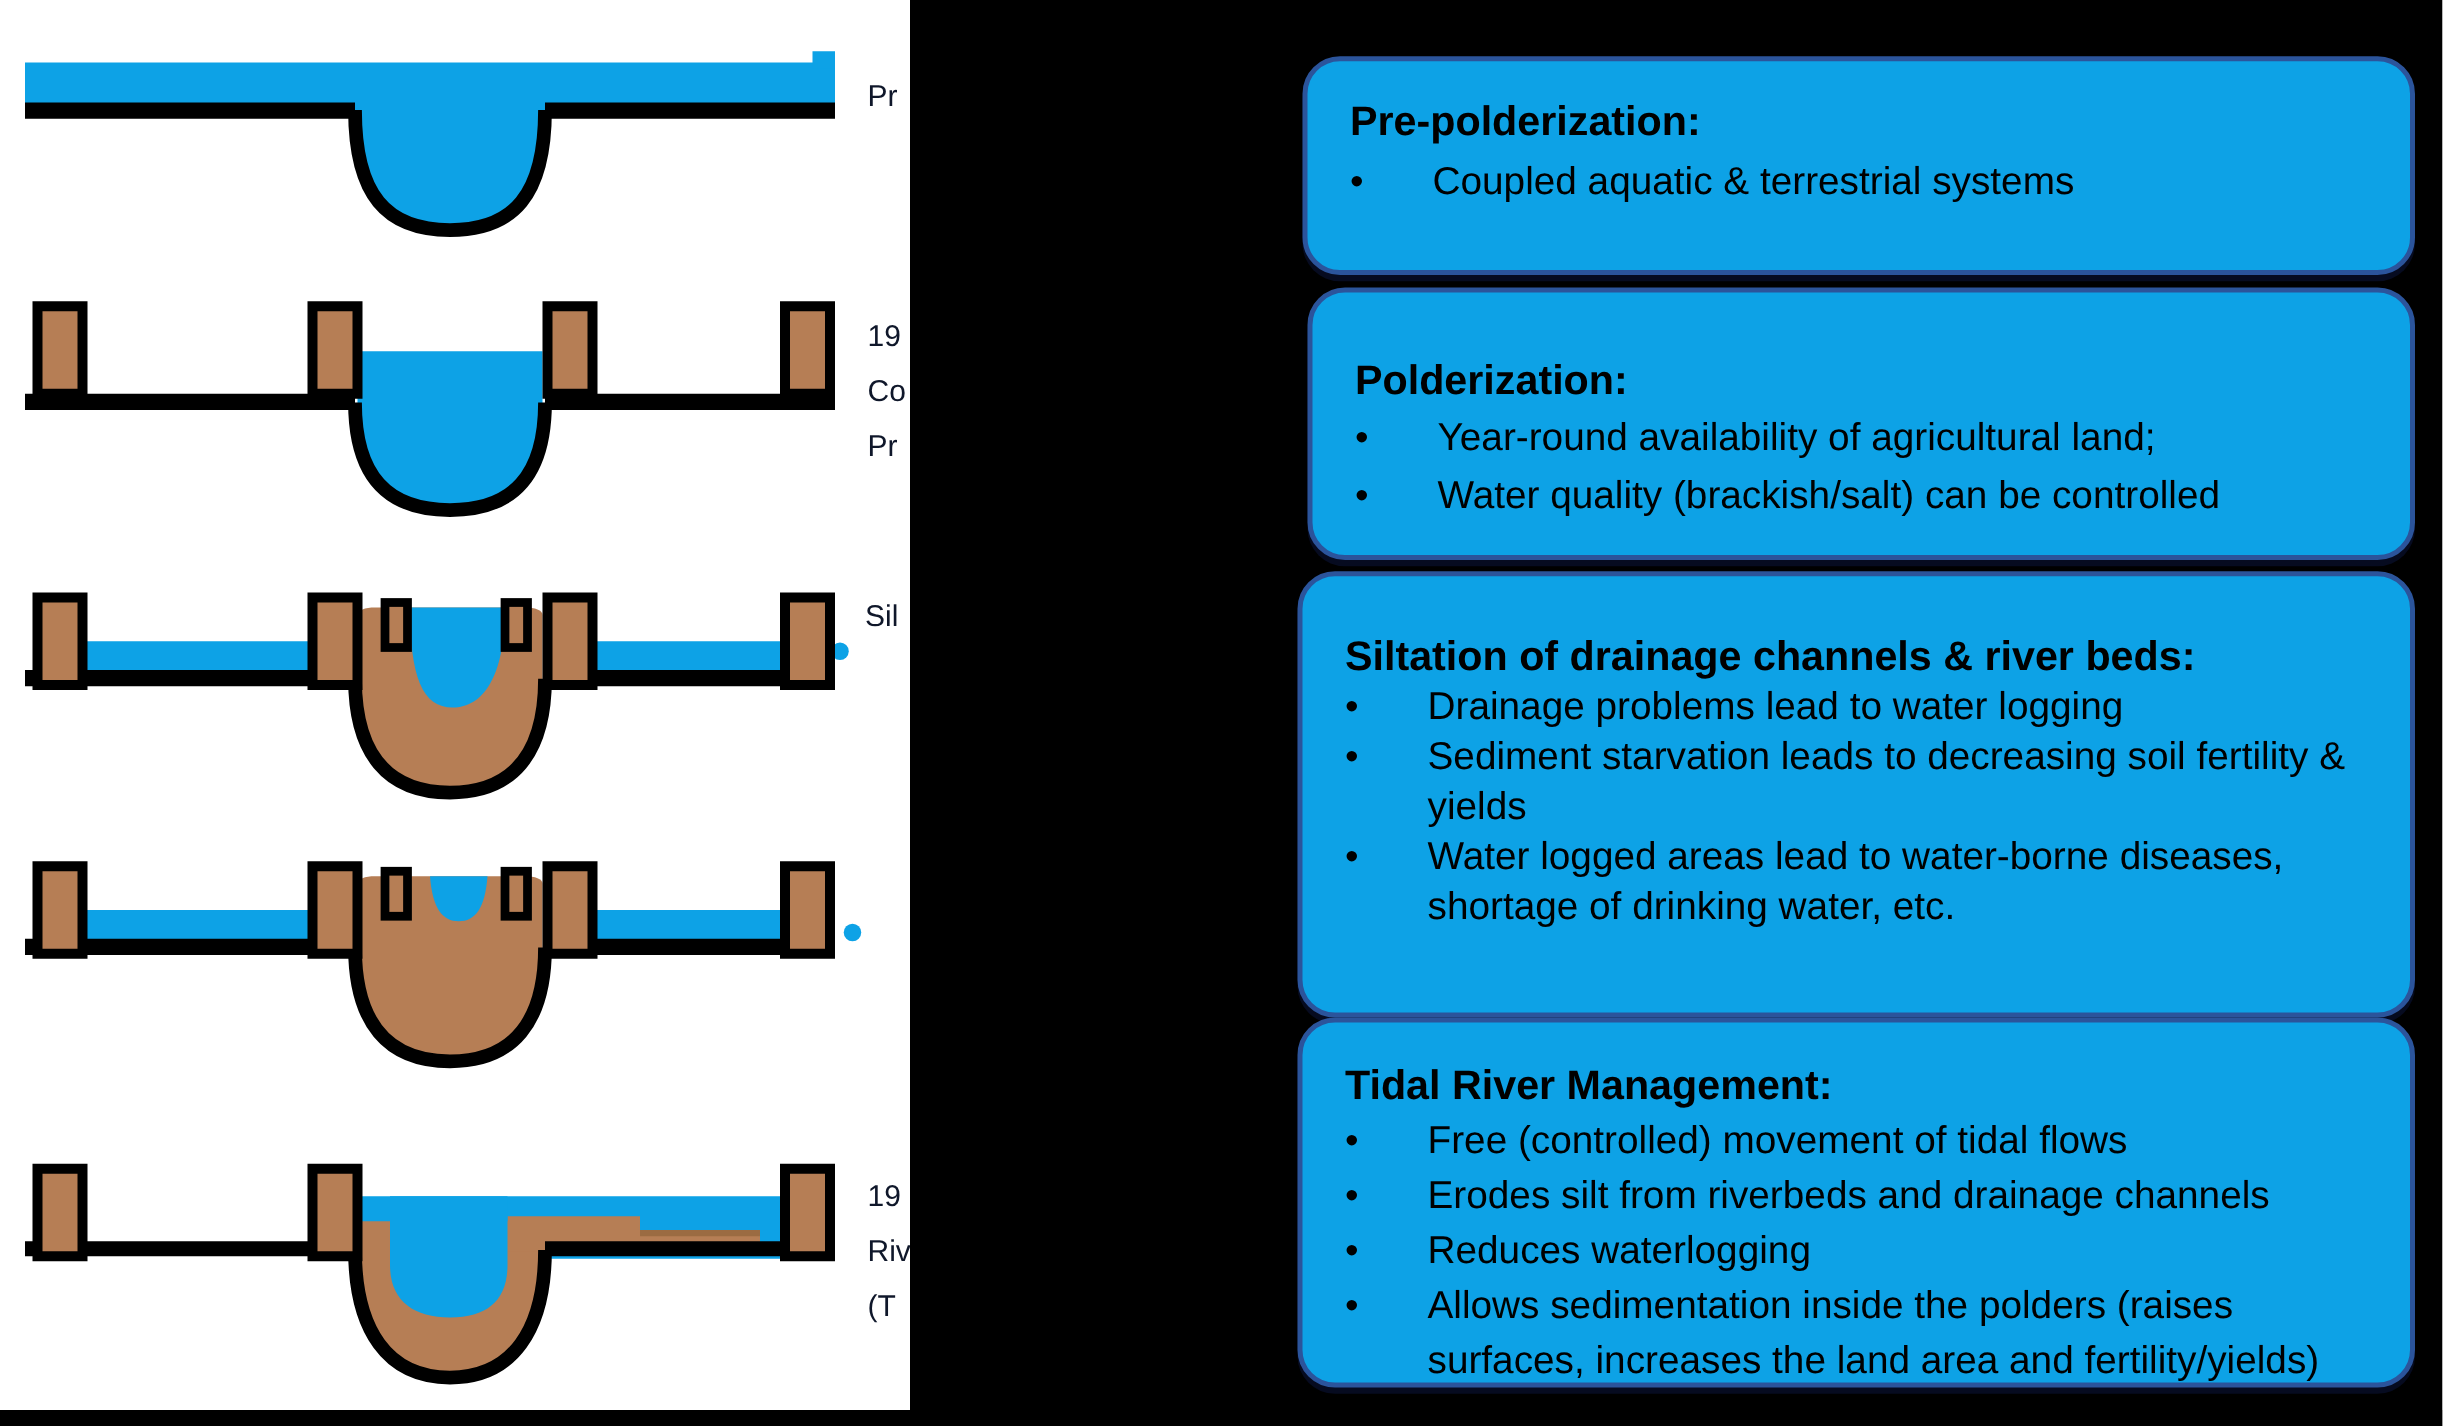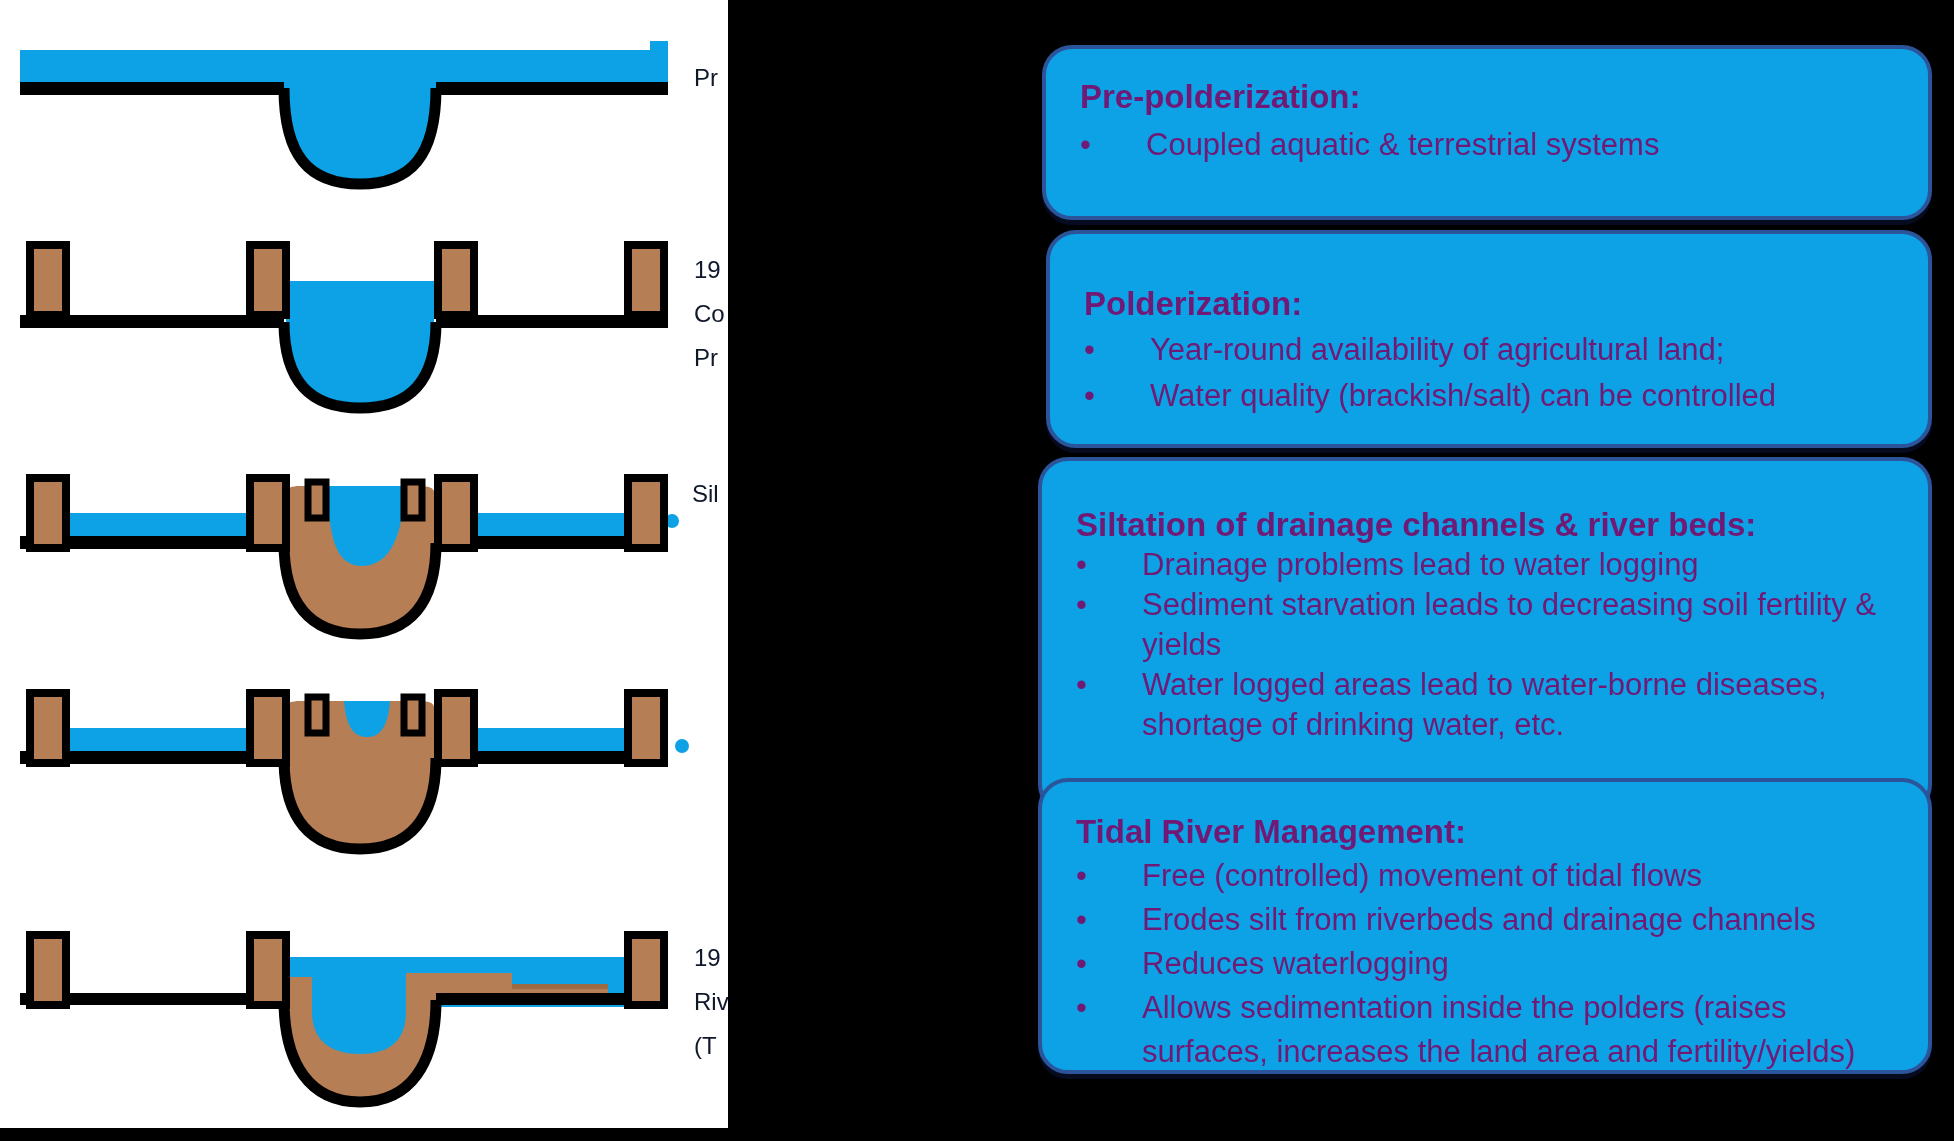--- a/index.html
+++ b/index.html
@@ -31,21 +31,21 @@
     position:absolute;left:728px;top:0;width:1226px;height:1141px;
     background:var(--background-black);z-index:2;
   }
   .bottom-bar{
     position:absolute;left:0;top:1128px;width:1954px;height:13px;
     background:var(--background-black);z-index:2;
   }
   .info-box{
     position:absolute;z-index:3;background:var(--box-blue);
     border:4px solid var(--box-border);border-radius:30px;
-    box-sizing:border-box;color:#701a75;
+    box-sizing:border-box;color:#000000;
     box-shadow:0 5px 0 rgba(13,25,70,0.45);
     padding:24px 28px 10px 34px;
   }
   .box-title{font-weight:bold;font-size:33px;}
   .bullet{display:flex;align-items:flex-start;}
   .bullet .dot{flex:0 0 38px;}
   .bullet .dot::before{content:"\2022";}
   .bullet .btext{flex:1 1 auto;margin-left:28px;}
   .info-box, .bullet{font-size:31px;}
   .box-1 .box-title,.box-1 .bullet{line-height:48px;}
@@ -178,21 +178,21 @@
     <div class="bullet">
       <span class="dot"></span>
       <span class="btext">Sediment starvation leads to decreasing soil fertility &amp; yields</span>
     </div>
     <div class="bullet">
       <span class="dot"></span>
       <span class="btext">Water logged areas lead to water-borne diseases, shortage of drinking water, etc.</span>
     </div>
   </div>
 
-  <div class="info-box box-4" style="left:1038px;top:778px;width:894px;height:296px;padding-top:28px;">
+  <div class="info-box box-4" style="left:1038px;top:814px;width:894px;height:296px;padding-top:28px;">
     <div class="box-title">Tidal River Management:</div>
     <div class="bullet">
       <span class="dot"></span>
       <span class="btext">Free (controlled) movement of tidal flows</span>
     </div>
     <div class="bullet">
       <span class="dot"></span>
       <span class="btext">Erodes silt from riverbeds and drainage channels</span>
     </div>
     <div class="bullet">

